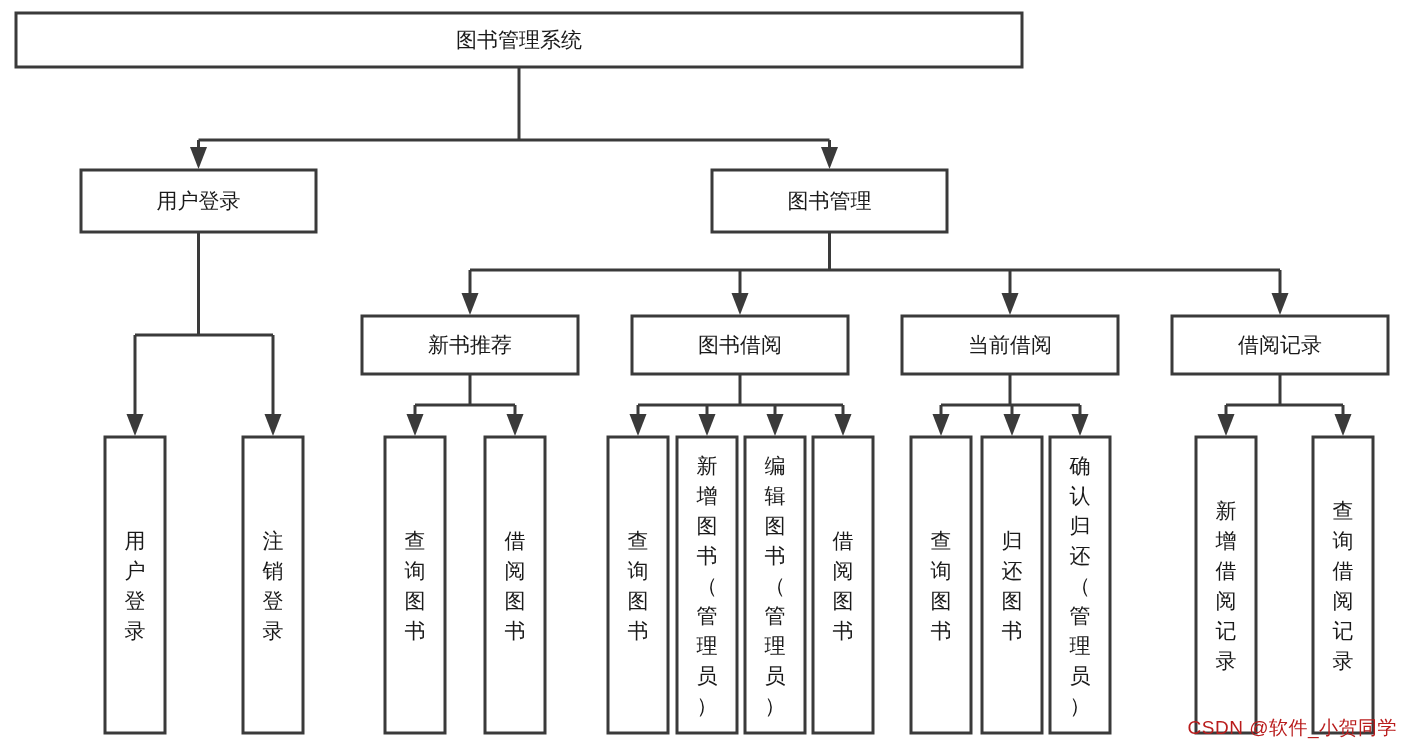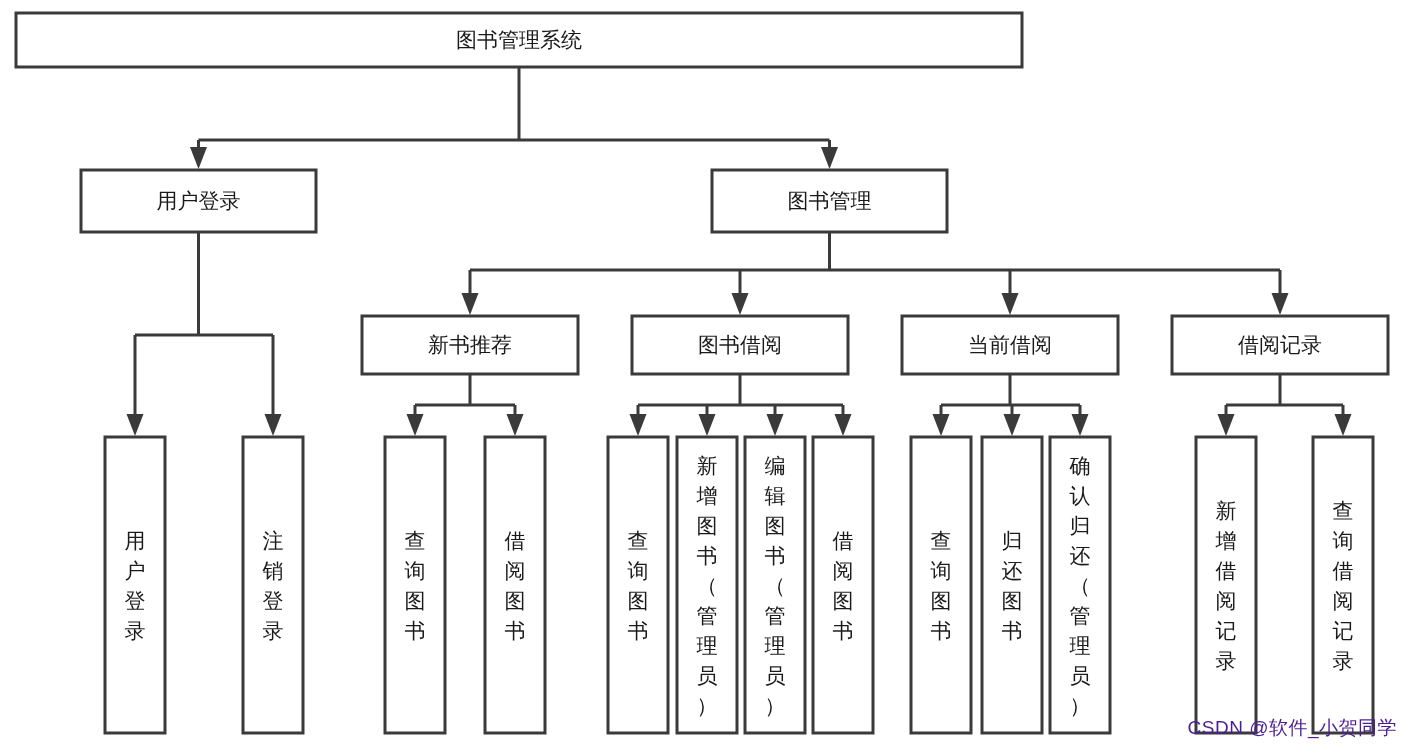--- a/index.html
+++ b/index.html
@@ -53,21 +53,21 @@
     font-size: 21px;
     fill: #1a1a1a;
     text-anchor: middle;
   }
   .watermark-text {
     position: absolute;
     right: 8px;
     bottom: 6px;
     font-family: "Liberation Sans", "DejaVu Sans", sans-serif;
     font-size: 19px;
-    color: #4c1d95;
+    color: #b91c1c;
     white-space: nowrap;
     user-select: none;
     letter-spacing: 0.5px;
   }
 </style>
 </head>
 <body>
 
 <div id="diagram-root">
   <svg class="diagram-canvas" viewBox="0 0 1405 747">

